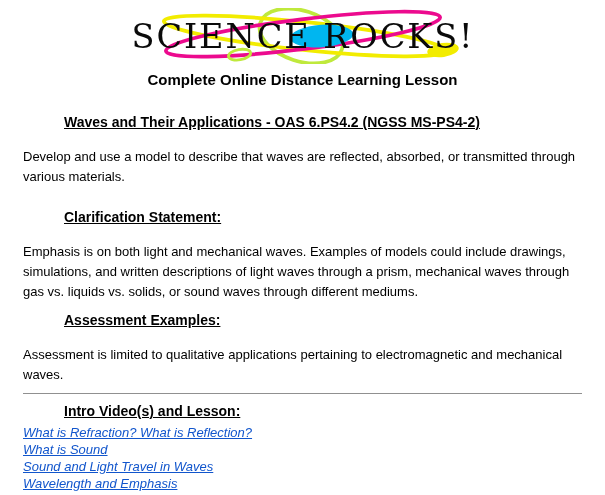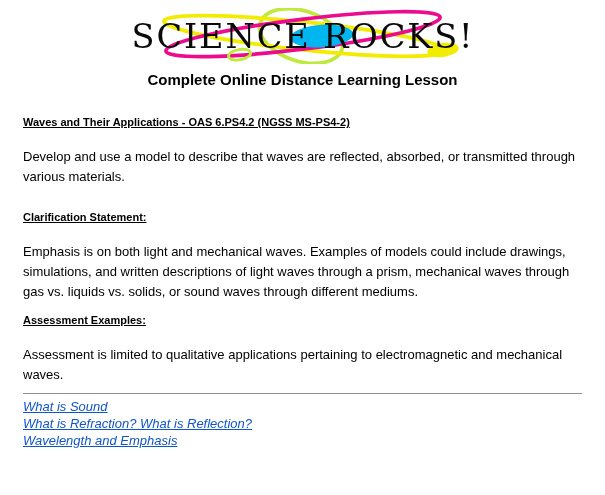--- a/index.html
+++ b/index.html
@@ -24,24 +24,25 @@
 
   .subtitle {
     margin-top: 7px;
     text-align: center;
     font-size: 15px;
     font-weight: bold;
     line-height: 17px;
   }
 
   .section-heading {
-    font-size: 11px;
+    font-size: 14px;
     font-weight: bold;
     text-decoration: underline;
     line-height: 17px;
+    margin-left: 41px;
   }
   .mt-h1 { margin-top: 26px; }
   .mt-h2 { margin-top: 22px; }
   .mt-h3 { margin-top: 10px; }
   .mt-h4 { margin-top: 9px; }
 
   .body-text {
     margin-top: 16px;
     font-size: 13px;
     line-height: 20px;
@@ -95,20 +96,22 @@
   </div>
 
   <div>
     <div class="section-heading mt-h3">Assessment Examples:</div>
     <div class="body-text">Assessment is limited to qualitative applications pertaining to electromagnetic and mechanical waves.</div>
   </div>
 
   <hr class="divider">
 
   <div>
+    <div class="section-heading mt-h4">Intro Video(s) and Lesson:</div>
     <div class="links">
+      <a href="#" class="doc-link">What is Refraction? What is Reflection?</a>
       <a href="#" class="doc-link">What is Sound</a>
-      <a href="#" class="doc-link">What is Refraction? What is Reflection?</a>
+      <a href="#" class="doc-link">Sound and Light Travel in Waves</a>
       <a href="#" class="doc-link">Wavelength and Emphasis</a>
     </div>
   </div>
 
 </div>
 
 </body></html>

